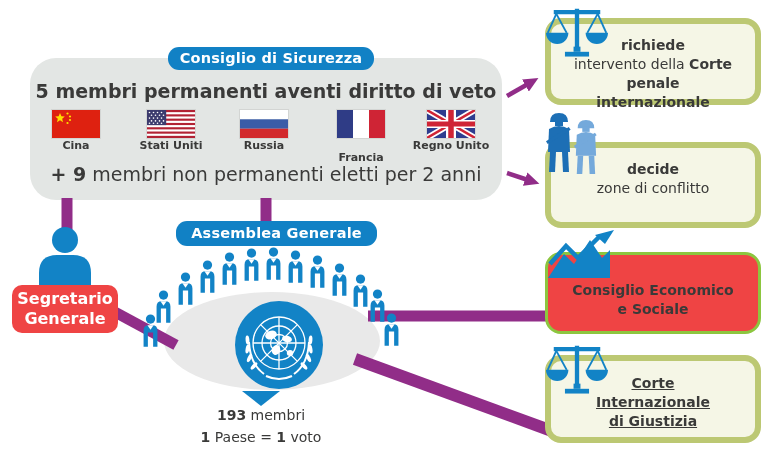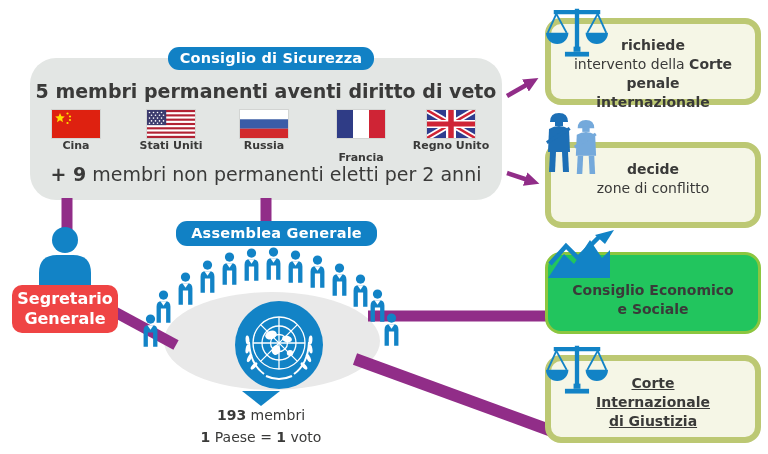--- a/index.html
+++ b/index.html
@@ -14,21 +14,21 @@
   .sc-line{font-size:19px;z-index:2;}
   .flag{z-index:2;box-shadow:0 0 0 1px rgba(0,0,0,0.07);}
   .flag svg{display:block;}
   .flag-label{font-size:11px;font-weight:bold;text-align:center;z-index:2;}
   .sgbox{background:#ef4444;color:#fff;font-weight:bold;font-size:16px;line-height:20px;
          text-align:center;border-radius:10px;z-index:4;padding-top:4px;}
   .ellipse{background:#e9e9e9;border-radius:50%;z-index:1;}
   .person{width:21px;height:33px;z-index:3;fill:#1283c6;}
   .rbox{left:545px;width:216px;background:#f5f6e6;border:6px solid #bcc873;border-radius:16px;
         box-sizing:border-box;z-index:3;}
-  .rbox.thin{border:3px solid #8cc63f;background:#22c55e;}
+  .rbox.thin{border:3px solid #8cc63f;background:#ef4444;}
   .rtext{font-size:14px;line-height:19px;text-align:center;}
   .cap{font-size:14px;z-index:2;}
   svg{display:block;}
   #connectors{position:absolute;left:0;top:0;z-index:2;}
   .icon-over{z-index:6;}
 </style>
 </head>
 <body>
 
 <svg width="0" height="0" style="position:absolute" aria-hidden="true">

